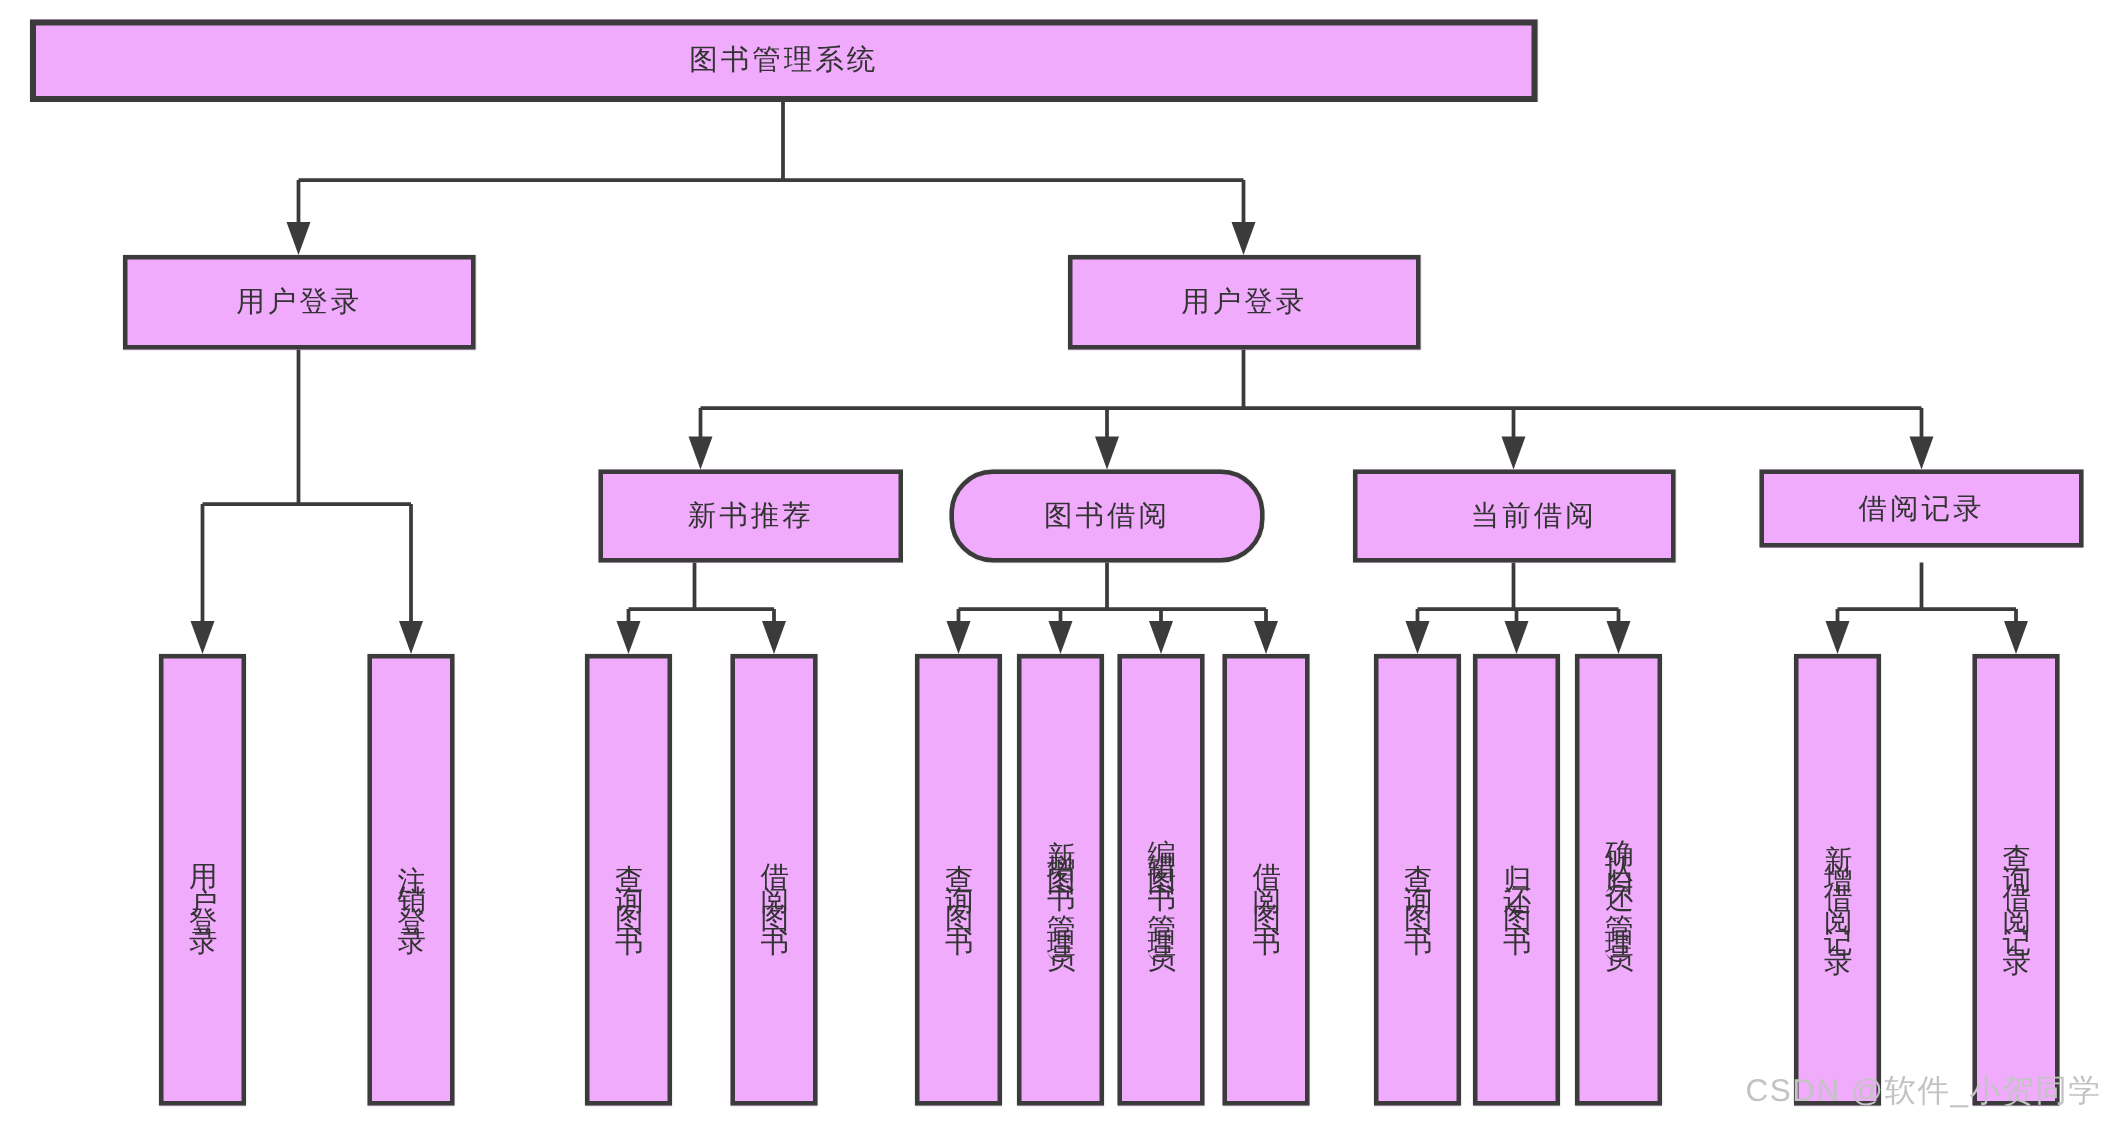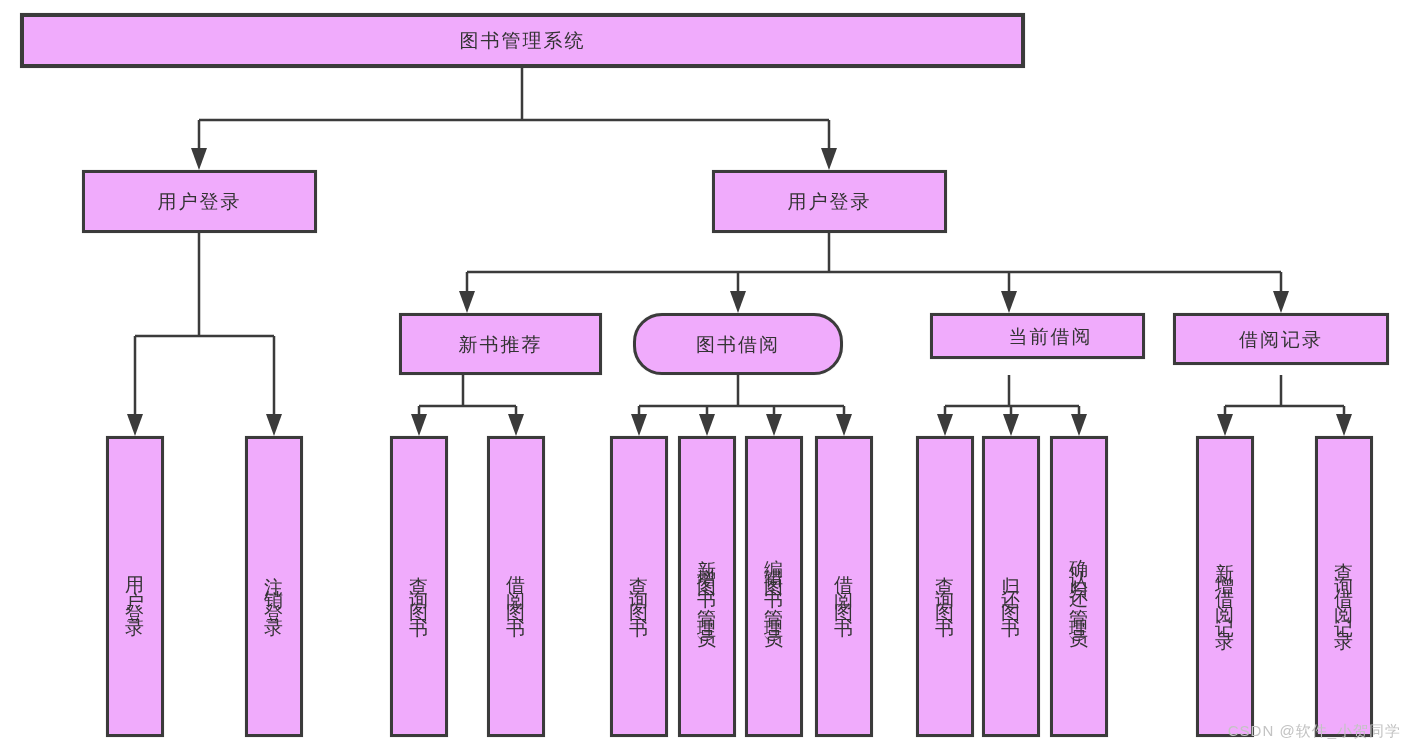--- a/index.html
+++ b/index.html
@@ -43,21 +43,21 @@
     text-orientation: mixed;
     letter-spacing: 14px;
     padding-top: 4px;
   }
   .vbox.long { letter-spacing: 10px; }
 
   .watermark {
     position: absolute;
     right: 4px;
     bottom: 6px;
-    font-size: 15px;
+    font-size: 21px;
     color: #c3c3c3;
     letter-spacing: 1px;
     z-index: 10;
     white-space: nowrap;
   }
 </style>
 </head>
 <body>
 
 <div class="canvas">
@@ -102,21 +102,21 @@
     </g>
   </svg>
 
   <div class="node root" style="left:20px; top:13px; width:1005px; height:55px;">图书管理系统</div>
 
   <div class="node" style="left:82px; top:170px; width:235px; height:63px;">用户登录</div>
   <div class="node" style="left:712px; top:170px; width:235px; height:63px;">用户登录</div>
 
   <div class="node" style="left:362px; top:313px; width:203px; height:62px;margin-left:37px;">新书推荐</div>
   <div class="node" style="left:633px; top:313px; width:210px; height:62px;border-radius:29px;">图书借阅</div>
-  <div class="node" style="left:930px; top:313px; width:215px; height:46px;padding-left:26px;">当前借阅</div>
+  <div class="node" style="left:902px; top:313px; width:215px; height:62px;padding-left:26px;">当前借阅</div>
   <div class="node" style="left:1173px; top:313px; width:216px; height:52px;">借阅记录</div>
 
   <div class="node vbox" style="left:106px; top:436px; width:58px; height:301px;">用户登录</div>
   <div class="node vbox" style="left:245px; top:436px; width:58px; height:301px;">注销登录</div>
 
   <div class="node vbox" style="left:390px; top:436px; width:58px; height:301px;">查询图书</div>
   <div class="node vbox" style="left:487px; top:436px; width:58px; height:301px;">借阅图书</div>
 
   <div class="node vbox" style="left:610px; top:436px; width:58px; height:301px;">查询图书</div>
   <div class="node vbox long" style="left:678px; top:436px; width:58px; height:301px;">新增图书（管理员）</div>

